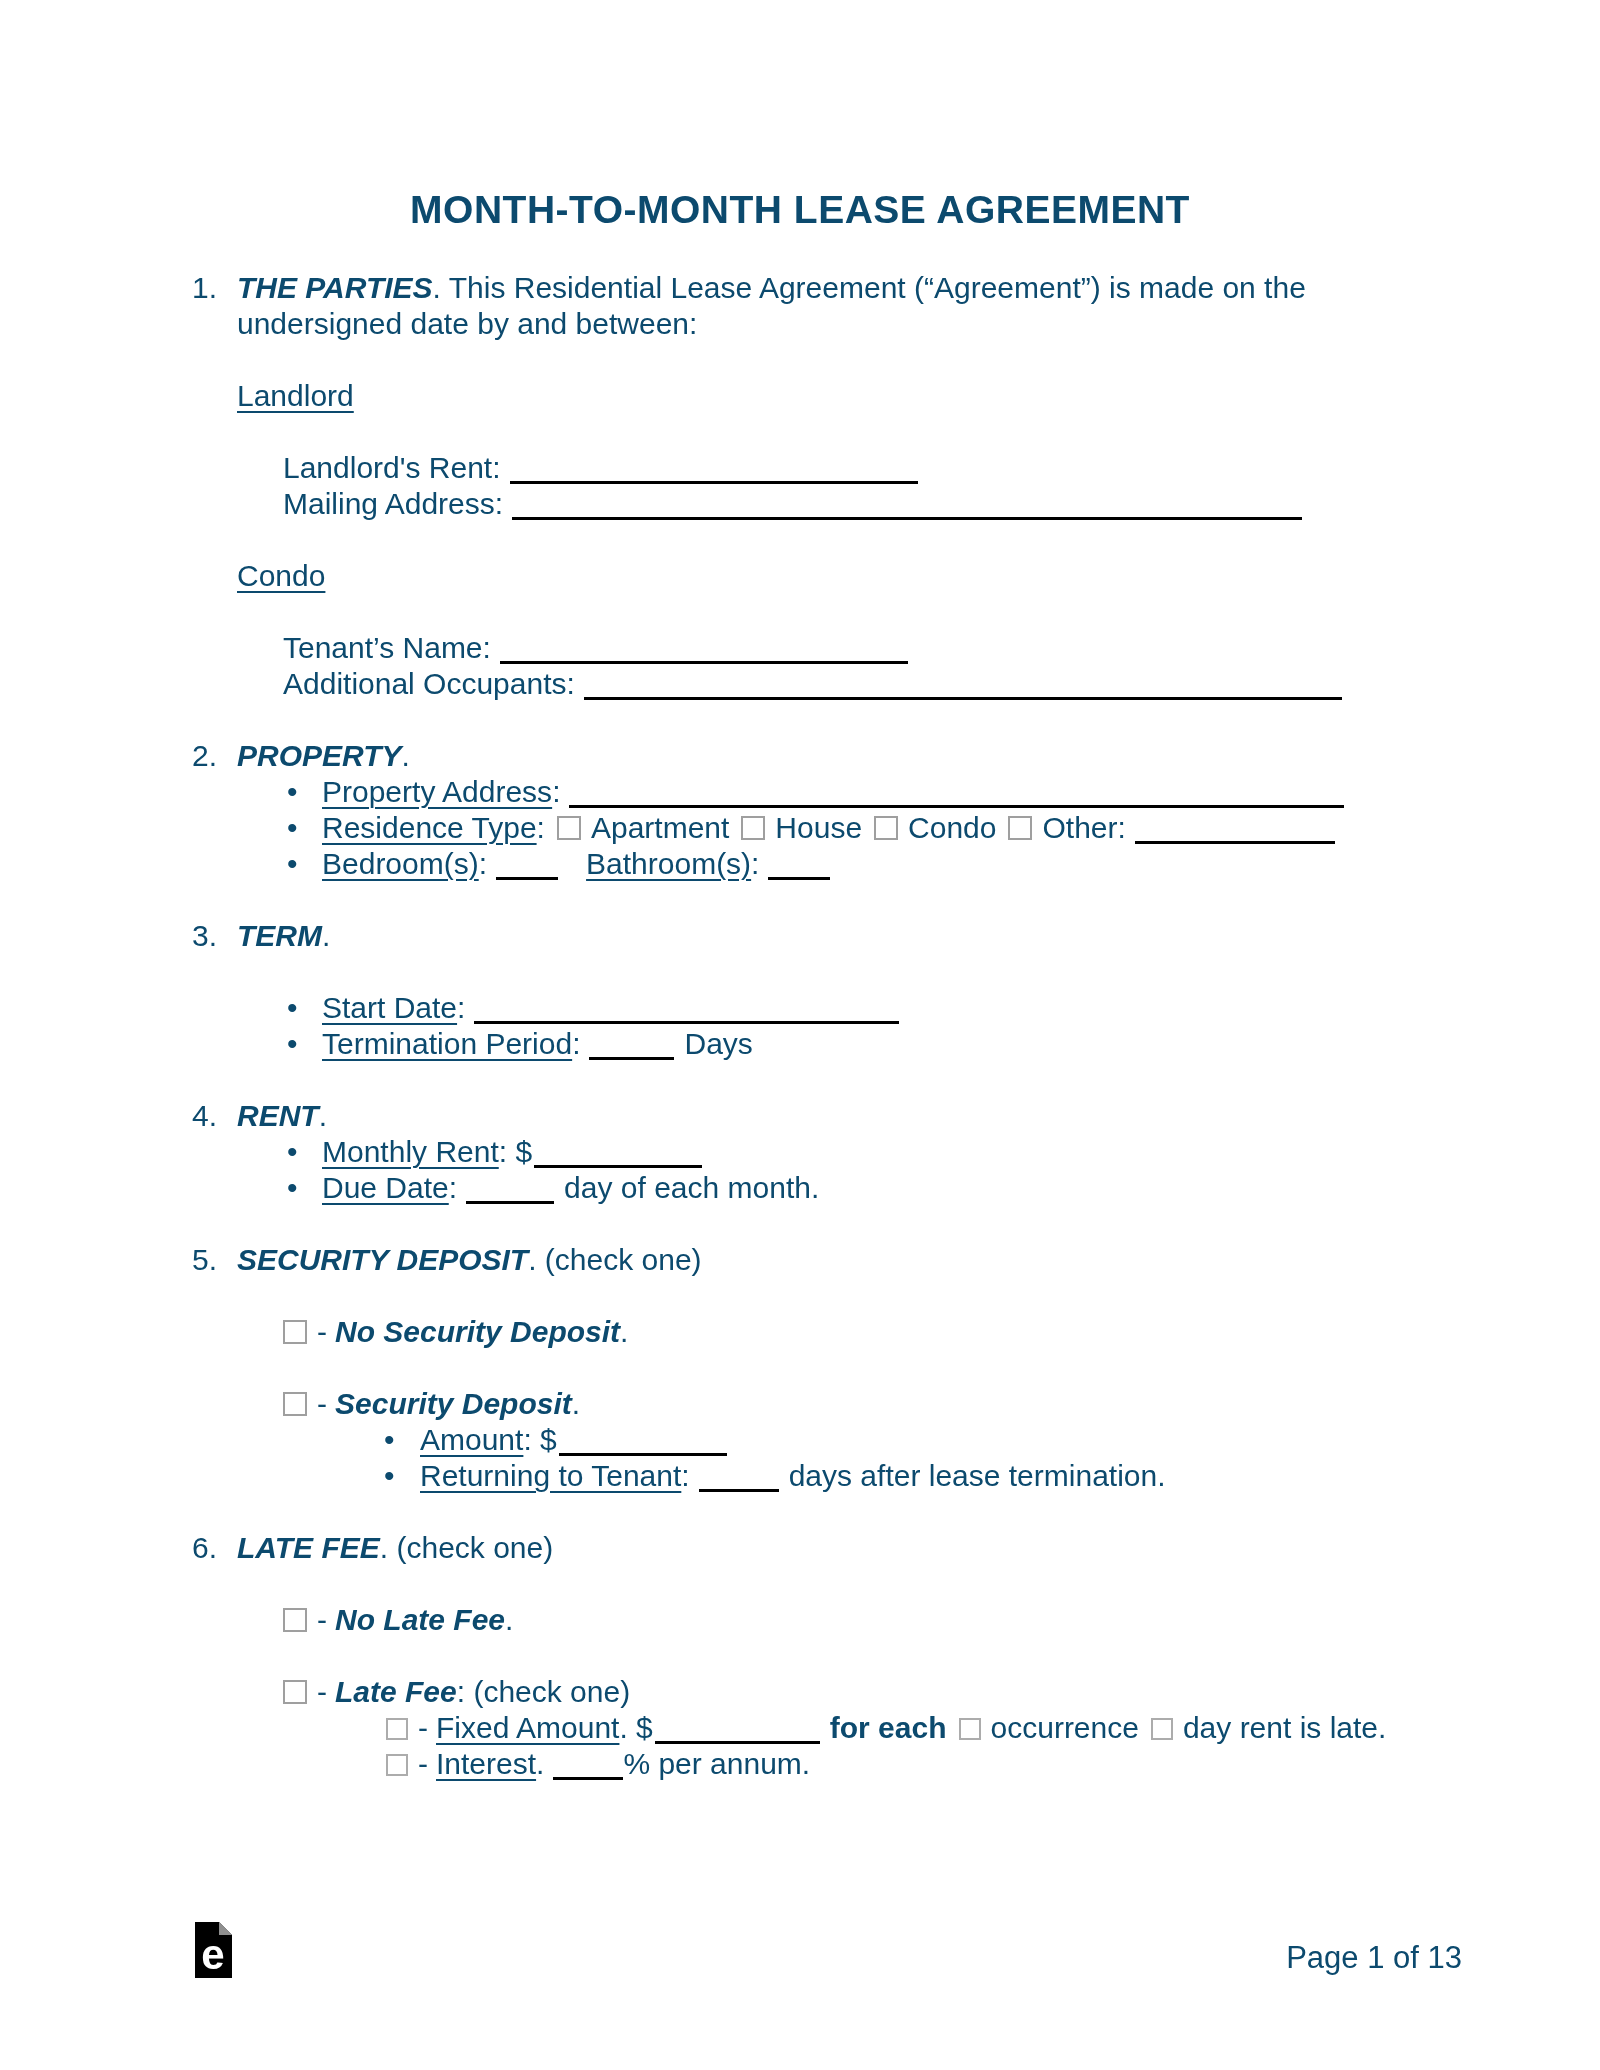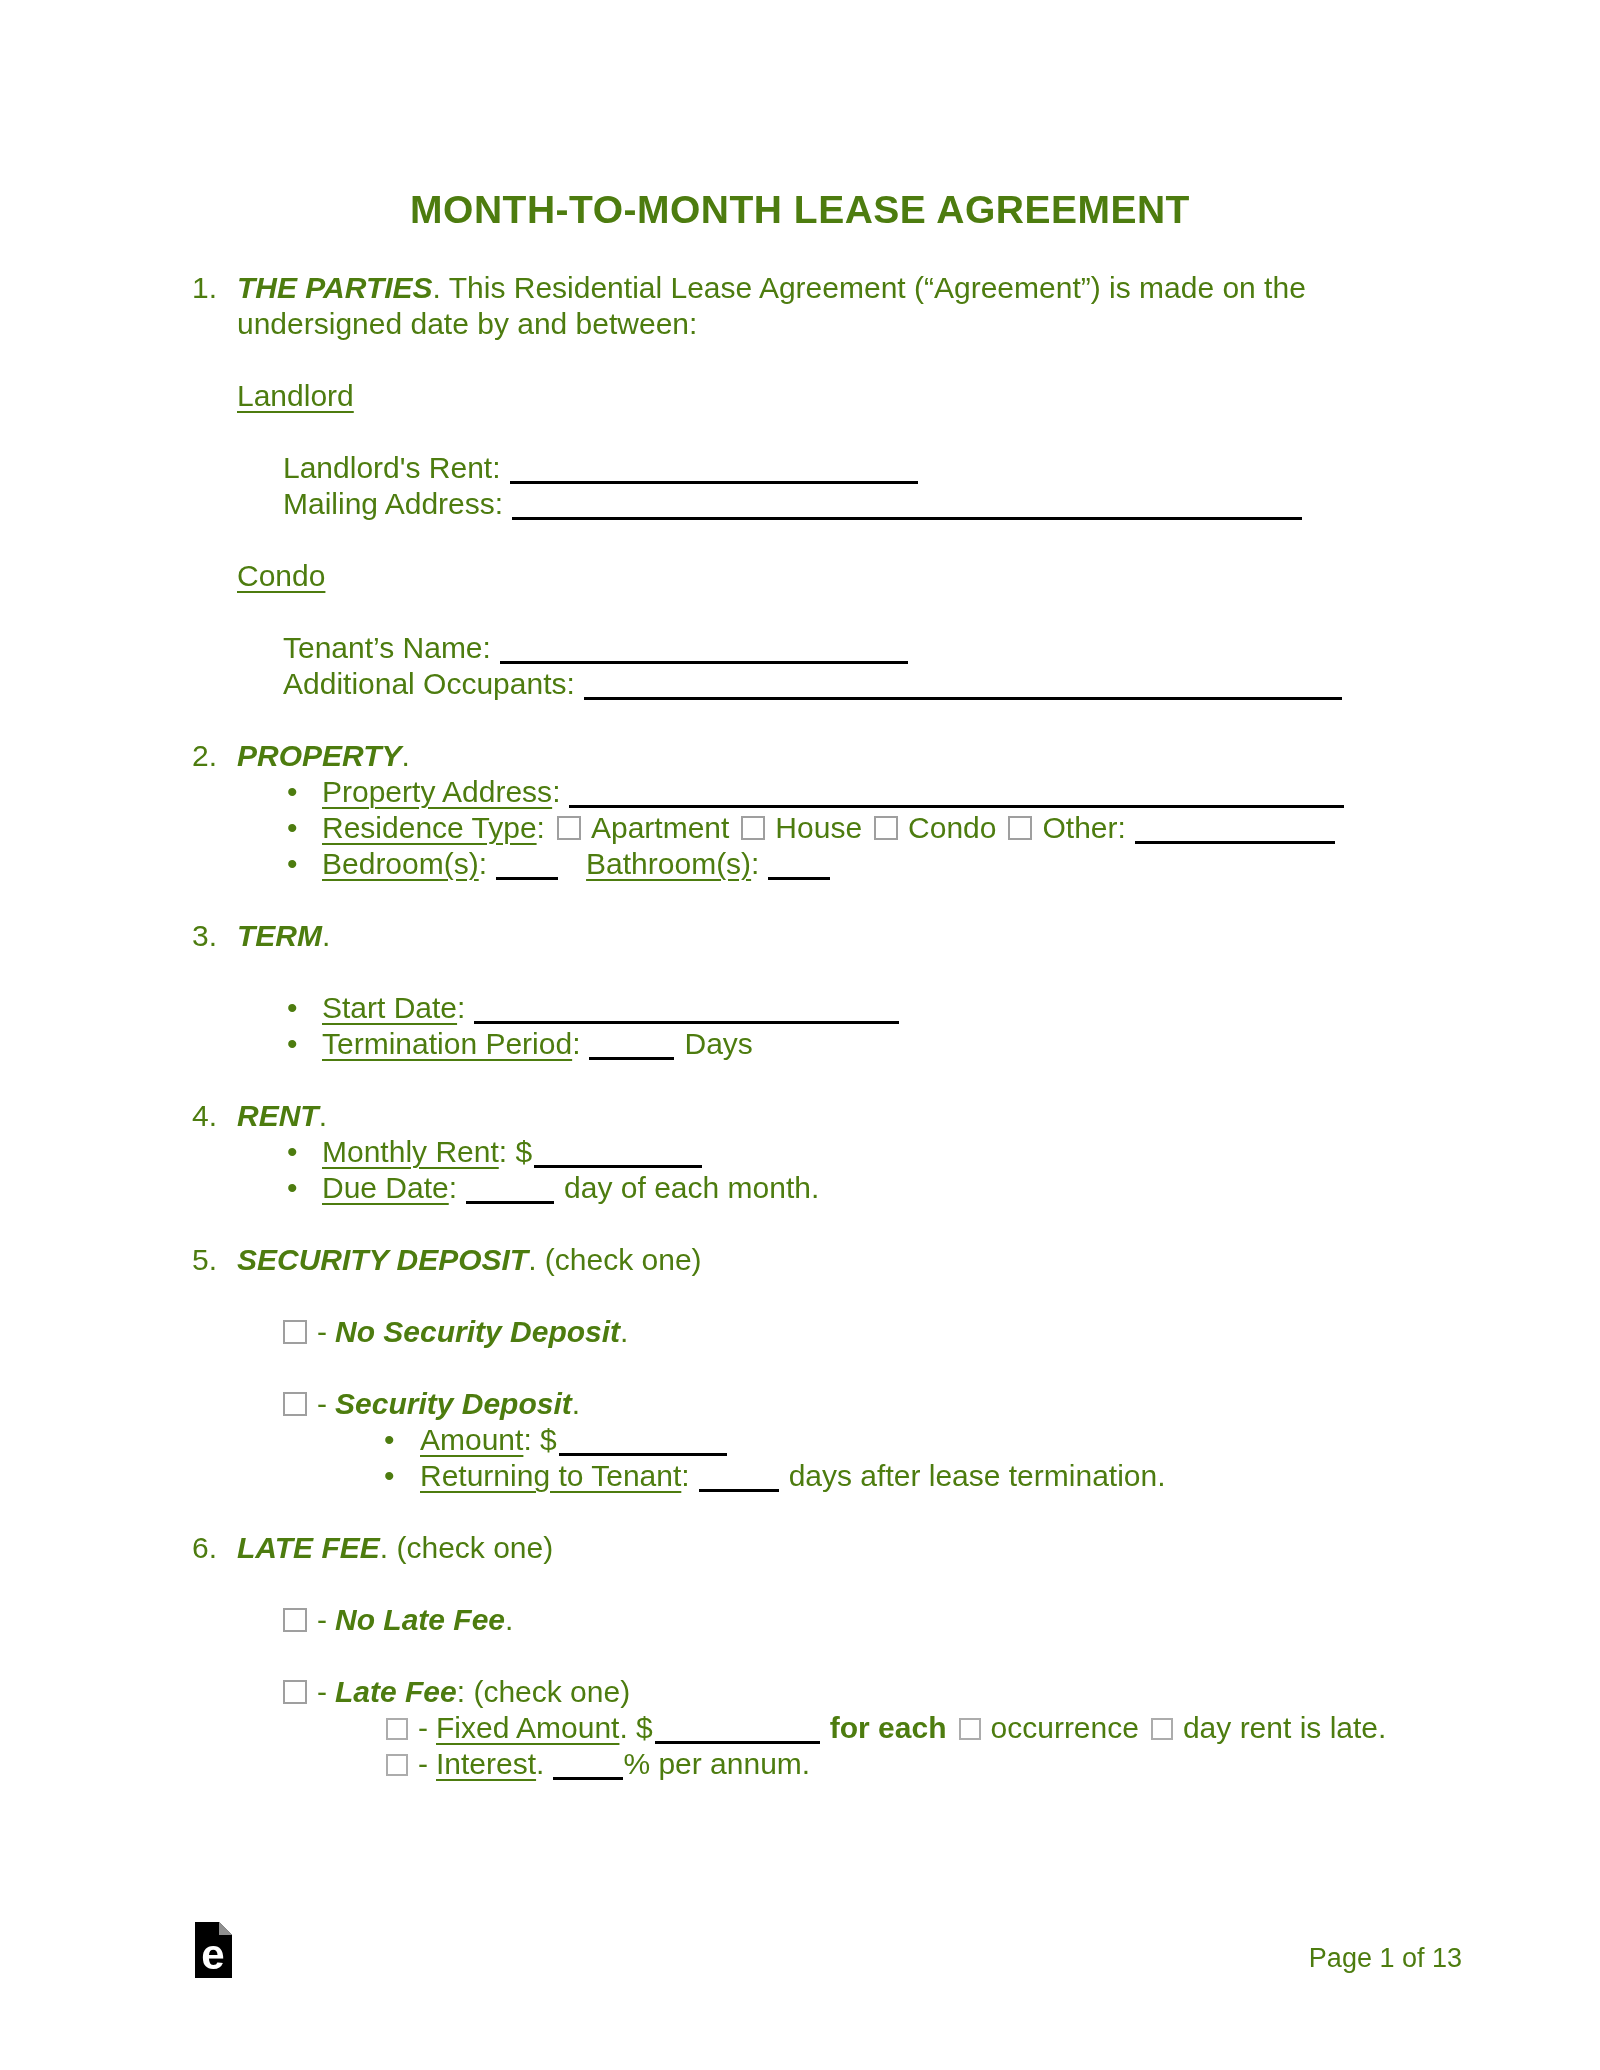--- a/index.html
+++ b/index.html
@@ -4,21 +4,21 @@
 <style>
   html, body { margin: 0; padding: 0; background: #ffffff; }
   .page {
     position: relative;
     width: 1600px;
     height: 2070px;
     background: #ffffff;
     font-family: "Liberation Sans", sans-serif;
     font-size: 30px;
     line-height: 36px;
-    color: #4d7c0f;
+    color: #0c4a6e;
     overflow: hidden;
   }
   .content { padding-top: 186px; }
   .title {
     margin: 0 0 36px 0;
     padding: 0 150px;
     text-align: center;
     font-size: 39px;
     line-height: 48px;
     font-weight: bold;
@@ -79,21 +79,21 @@
   .w-money { width: 168px; }
   .w-due   { width: 88px; }
   .w-ret   { width: 80px; }
   .w-fixed { width: 165px; }
   .w-int   { width: 70px; }
   .footer-logo { position: absolute; left: 195px; top: 1922px; }
   .page-num {
     position: absolute;
     right: 138px;
     top: 1941px;
-    font-size: 27px;
+    font-size: 31px;
     line-height: 34px;
   }
 </style>
 </head>
 <body>
 
 <div class="page">
   <div class="content">
 
     <h1 class="title">MONTH-TO-MONTH LEASE AGREEMENT</h1>

